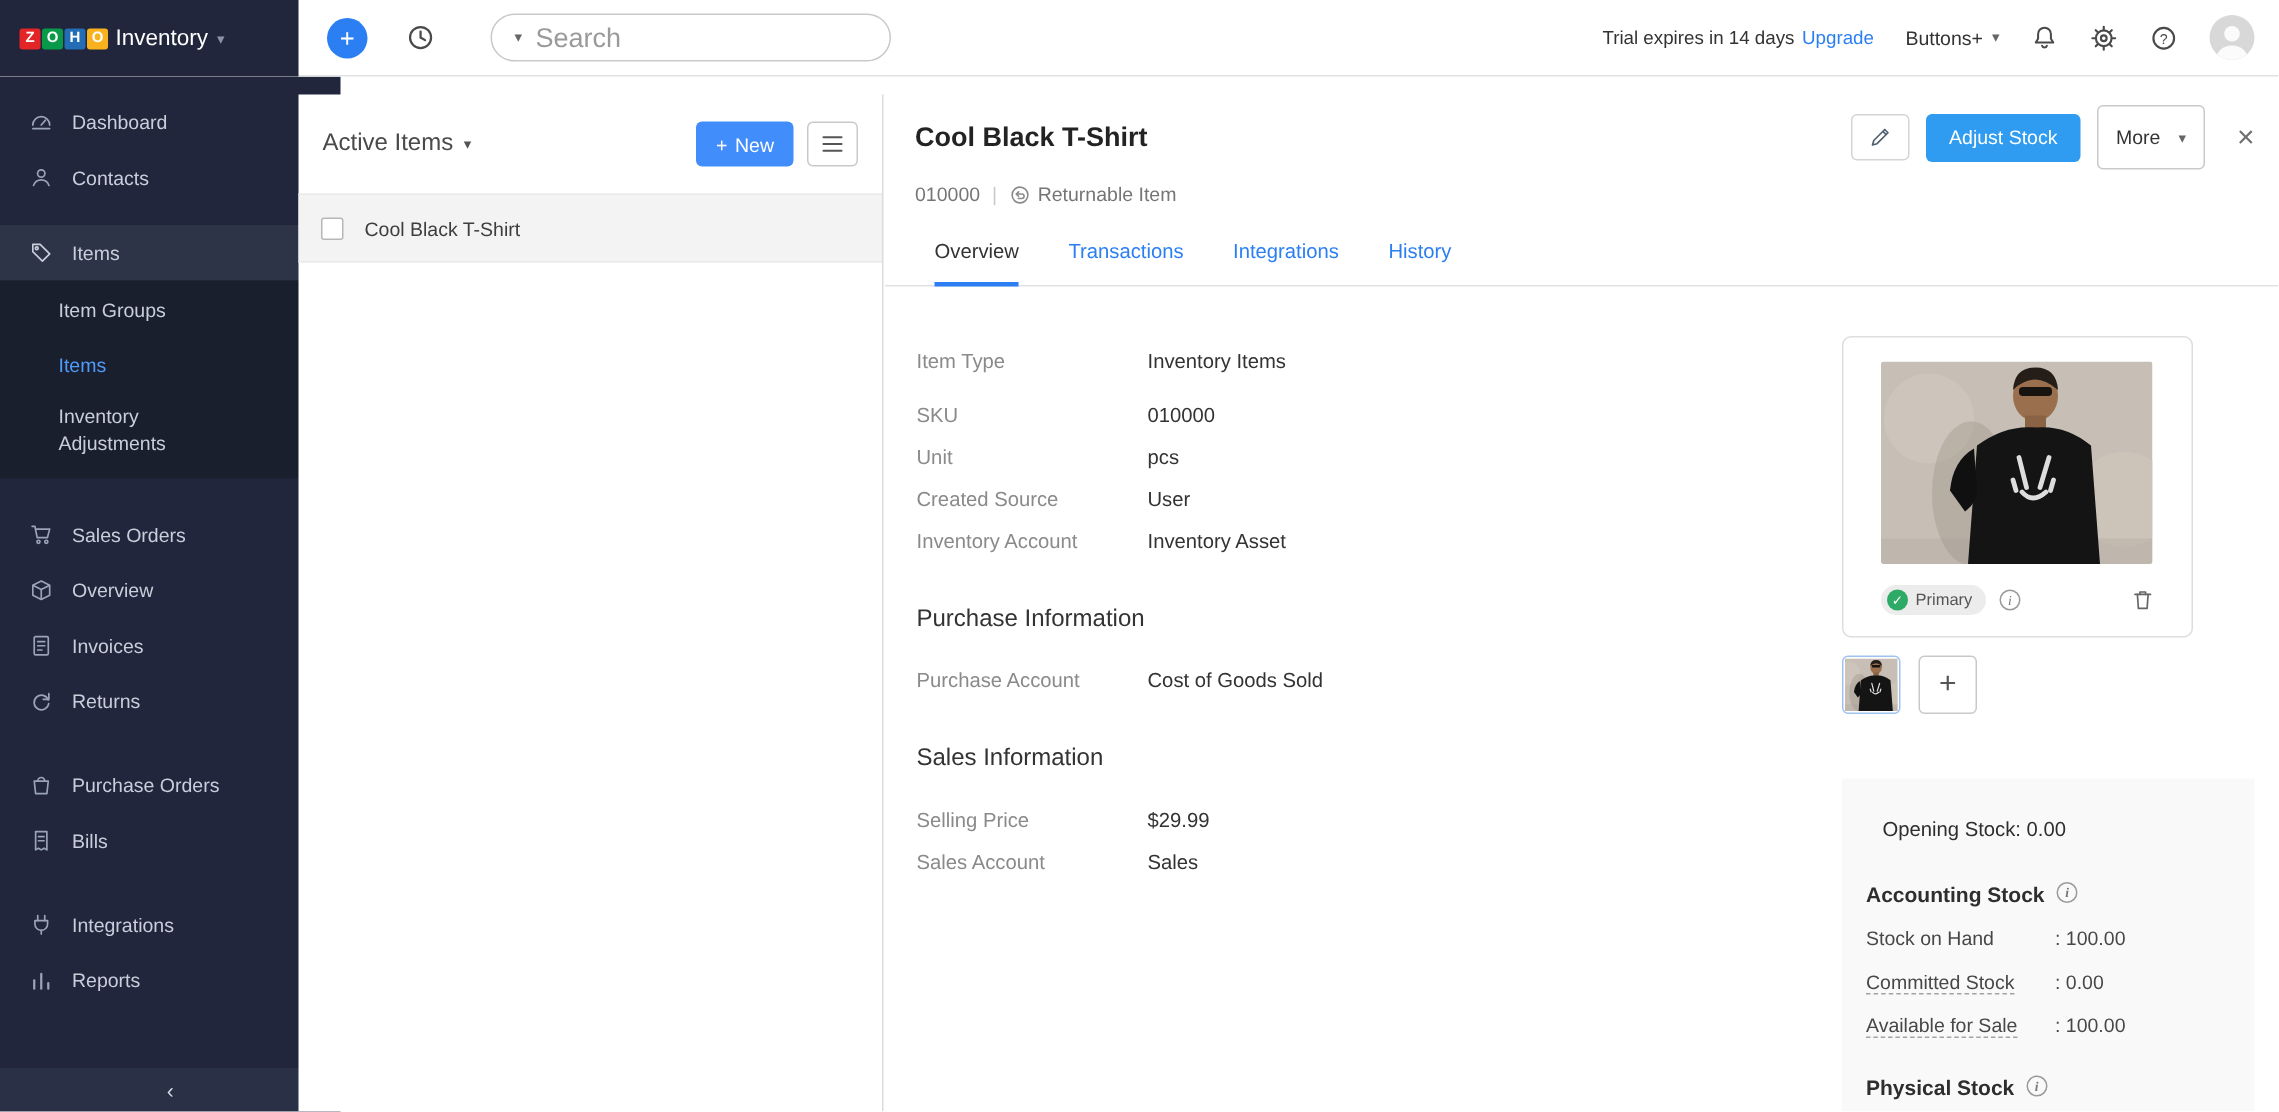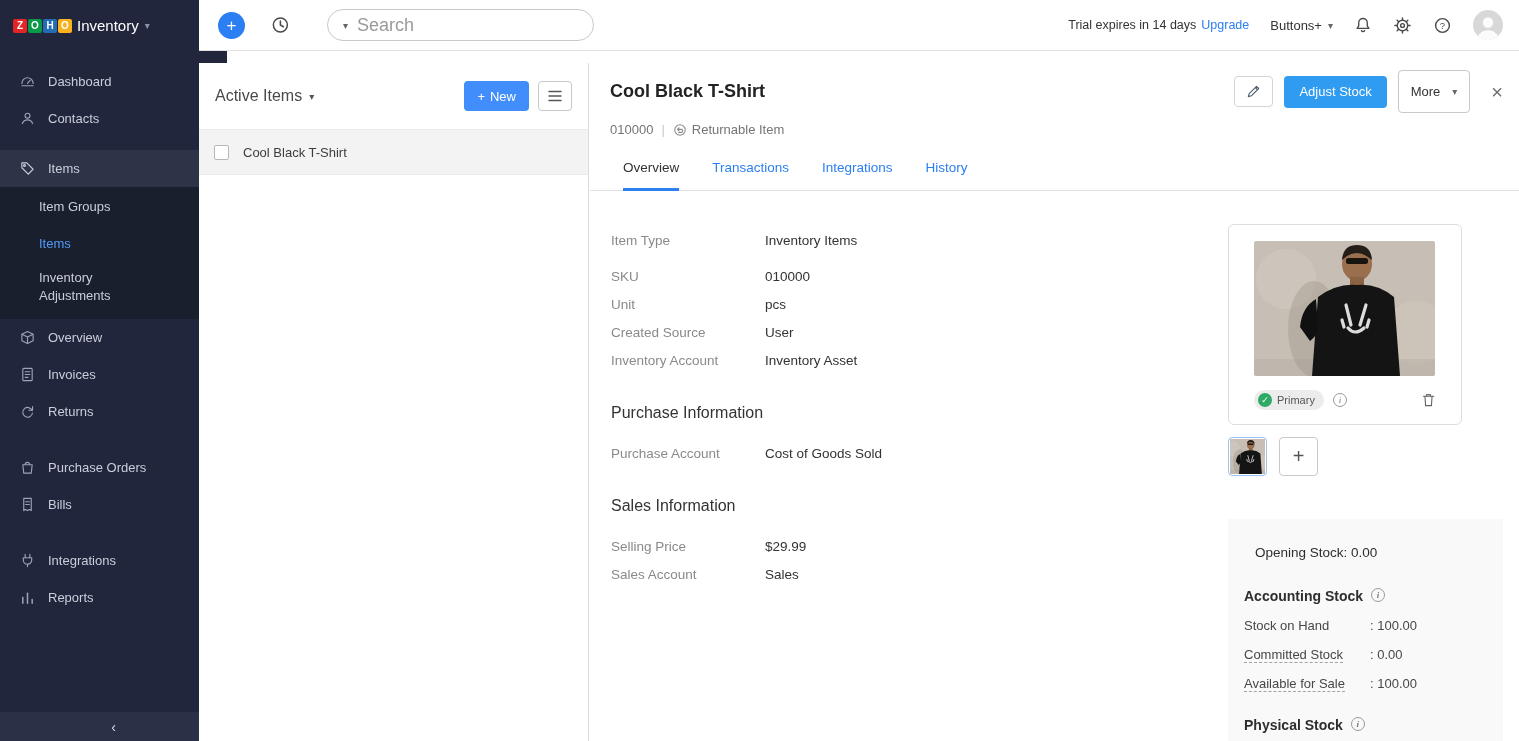--- a/index.html
+++ b/index.html
@@ -241,20 +241,28 @@
       </div>
       <div class="nav-sub-item active">
         <span>Items</span>
         <span class="plus-right">+</span>
       </div>
       <div class="nav-sub-item" style="width:130px">
         <span>Inventory Adjustments</span>
       </div>
     </div>
 
+    <div class="nav-item mt-group">
+      <svg width="15" height="15" viewBox="0 0 16 16" fill="none" stroke="#9aa3b8" stroke-width="1.2" stroke-linecap="round" stroke-linejoin="round">
+        <path d="M1.5 2h2l1.6 8h7.3l1.6-6H4.2"></path>
+          <circle cx="6" cy="13" r="1.1"></circle>
+          <circle cx="11.6" cy="13" r="1.1"></circle>
+      </svg>
+      <span>Sales Orders</span>
+    </div>
 
     <div class="nav-item">
       <svg width="15" height="15" viewBox="0 0 16 16" fill="none" stroke="#9aa3b8" stroke-width="1.2" stroke-linejoin="round">
         <path d="M8 1.5 14 4.5v7L8 14.5 2 11.5v-7z"></path>
           <path d="M2 4.5 8 7.5l6-3"></path>
           <line x1="8" y1="7.5" x2="8" y2="14.5"></line>
       </svg>
       <span>Overview</span>
     </div>
 

